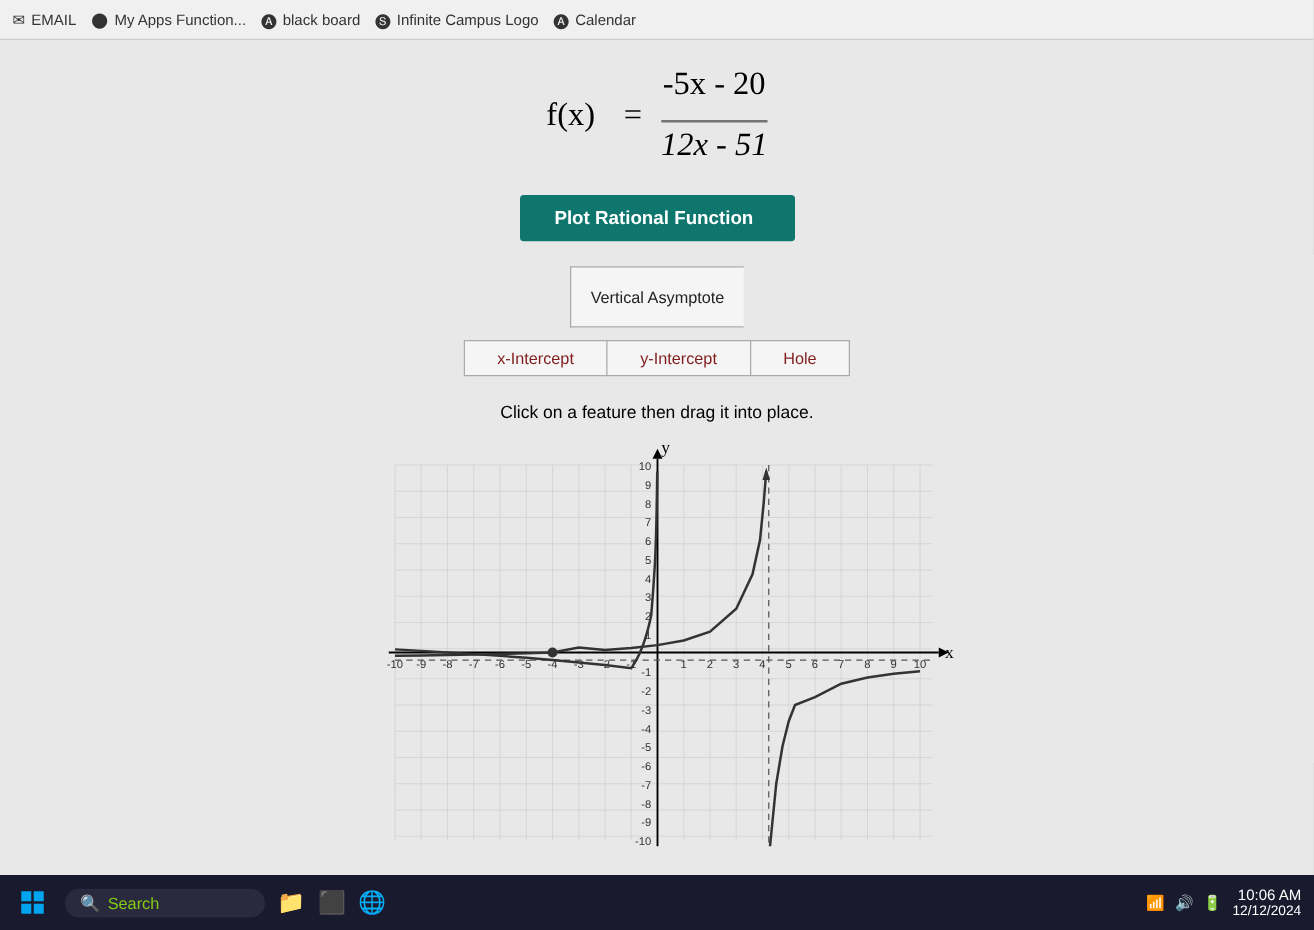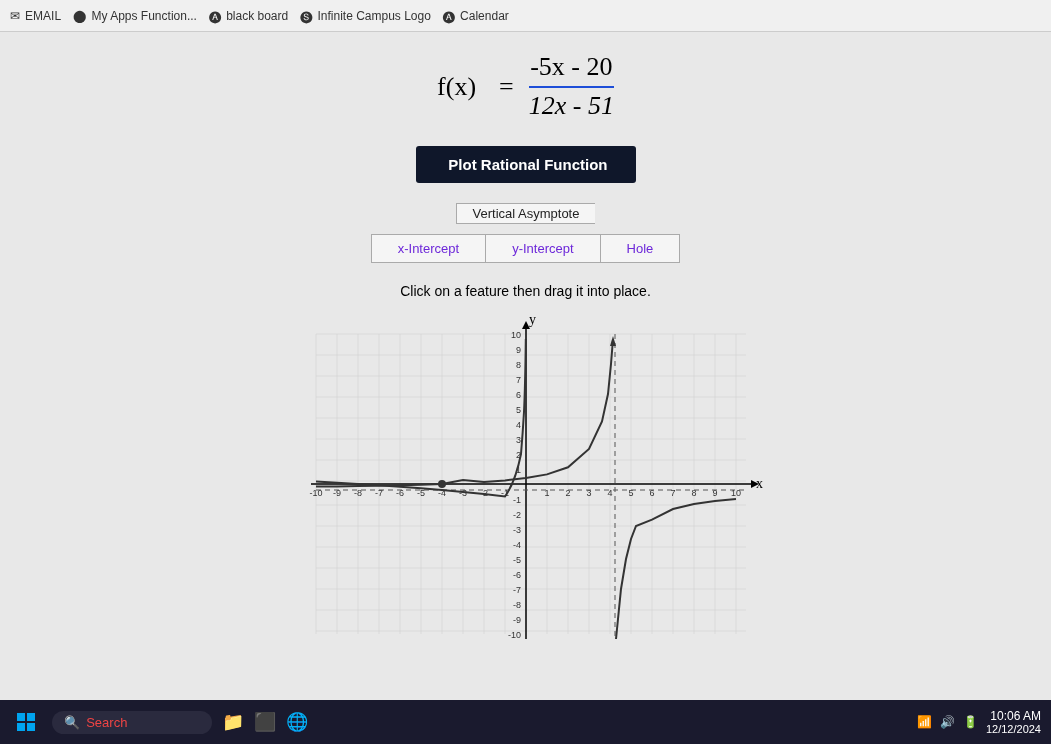--- a/index.html
+++ b/index.html
@@ -55,22 +55,22 @@
       font-size: 28px;
       margin-bottom: 25px;
     }
     .fraction {
       display: inline-block;
       vertical-align: middle;
       text-align: center;
     }
     .fraction .numerator {
       display: block;
-      border-bottom: 2px solid #1d4ed8;
-      padding-bottom: 4px;
+      border-bottom: 2px solid #737373;
+      padding-bottom: 14px;
       font-size: 26px;
     }
     .fraction .denominator {
       display: block;
       padding-top: 3px;
       font-size: 26px;
       font-style: italic;
     }
     .fx-label {
       font-size: 26px;
@@ -79,43 +79,43 @@
     }
     .equals {
       font-size: 26px;
       vertical-align: middle;
       margin: 0 8px;
     }
 
     .btn-plot {
       display: block;
       margin: 0 auto 20px auto;
-      background: #0f172a;
+      background: #0f766e;
       color: #fff;
       border: none;
       padding: 10px 28px;
       font-size: 15px;
       font-family: Arial, sans-serif;
       font-weight: bold;
       cursor: pointer;
       border-radius: 3px;
       width: 220px;
-      text-align: right;
+      text-align: left;
     }
 
     .feature-buttons {
       display: flex;
       justify-content: center;
       gap: 0;
       margin-bottom: 10px;
     }
     .feature-btn {
       border: 1px solid #aaa;
       background: #f5f5f5;
-      padding: 2px 16px;
+      padding: 16px 16px;
       font-size: 13px;
       font-family: Arial, sans-serif;
       cursor: pointer;
       color: #222;
     }
     .feature-btn:first-child {
       border-right: none;
     }
 
     .feature-buttons-row2 {
@@ -124,21 +124,21 @@
       gap: 0;
       margin-bottom: 20px;
     }
     .feature-btn2 {
       border: 1px solid #aaa;
       background: #f5f5f5;
       padding: 6px 26px;
       font-size: 13px;
       font-family: Arial, sans-serif;
       cursor: pointer;
-      color: #6d28d9;
+      color: #7f1d1d;
     }
     .feature-btn2:not(:last-child) {
       border-right: none;
     }
 
     .instruction-text {
       text-align: center;
       font-size: 14px;
       margin-bottom: 15px;
       font-family: Arial, sans-serif;
@@ -402,21 +402,21 @@
       <svg width="20" height="20" viewBox="0 0 20 20">
         <rect x="1" y="1" width="8" height="8" fill="#00a4ef"></rect>
         <rect x="11" y="1" width="8" height="8" fill="#00a4ef"></rect>
         <rect x="1" y="11" width="8" height="8" fill="#00a4ef"></rect>
         <rect x="11" y="11" width="8" height="8" fill="#00a4ef"></rect>
       </svg>
     </div>
 
     <div class="search-bar-taskbar">
       <span>🔍</span>
-      <span style="color:#ef4444; font-size:13px;">Search</span>
+      <span style="color:#84cc16; font-size:13px;">Search</span>
     </div>
 
     <div style="color:white; font-size:18px; cursor:pointer;">📁</div>
     <div style="color:white; font-size:18px; cursor:pointer;">⬛</div>
     <div style="color:white; font-size:18px; cursor:pointer;">🌐</div>
   </div>
   <div class="taskbar-right">
     <span>📶</span>
     <span>🔊</span>
     <span>🔋</span>

